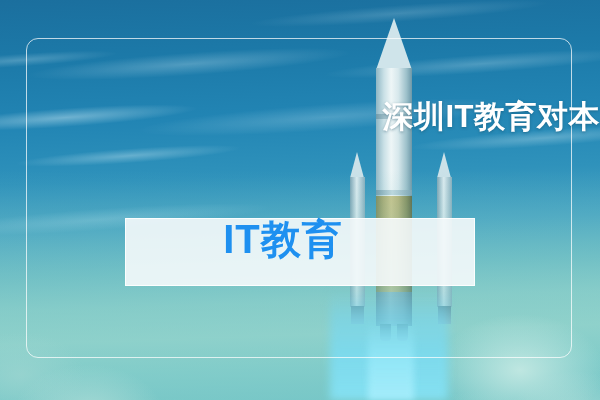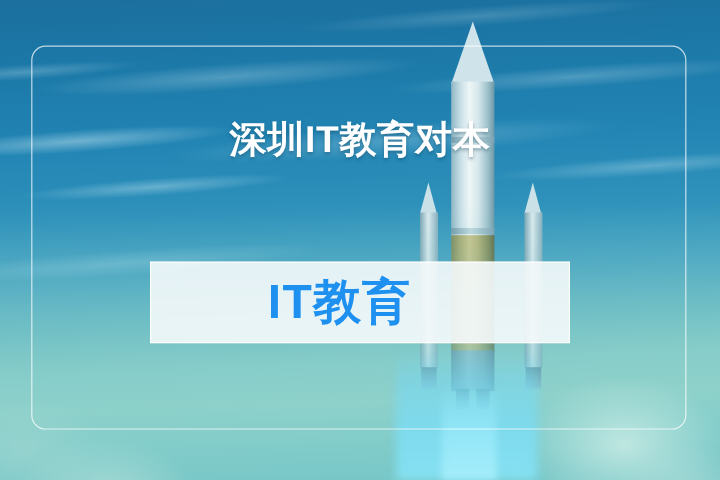--- a/index.html
+++ b/index.html
@@ -184,21 +184,21 @@
     box-sizing: border-box;
     pointer-events: none;
   }
 
   
   .headline {
     position: absolute;
     left: 0;
     right: 0;
     top: 94px;
-    text-align: center;
+    text-align: right;
     color: #ffffff;
     font-size: 31px;
     font-weight: bold;
     line-height: 45px;
     letter-spacing: .5px;
     text-shadow: 0 1px 3px rgba(20,70,95,.45);
     white-space: nowrap;
   }
   .headline .ln { display: block; }
 
@@ -206,21 +206,21 @@
   .band {
     position: absolute;
     left: 125px;
     top: 218px;
     width: 350px;
     height: 68px;
     background: rgba(245,250,251,.90);
     border: 1px solid rgba(255,255,255,.85);
     box-sizing: border-box;
     display: flex;
-    align-items: center;
+    align-items: flex-start;
     justify-content: center;
   }
   .band-text {
     font-size: 40px;
     font-weight: bold;
     color: #1e90f0;
     letter-spacing: 1px;
     line-height: 1;
     padding-right: 34px;
     white-space: nowrap;

